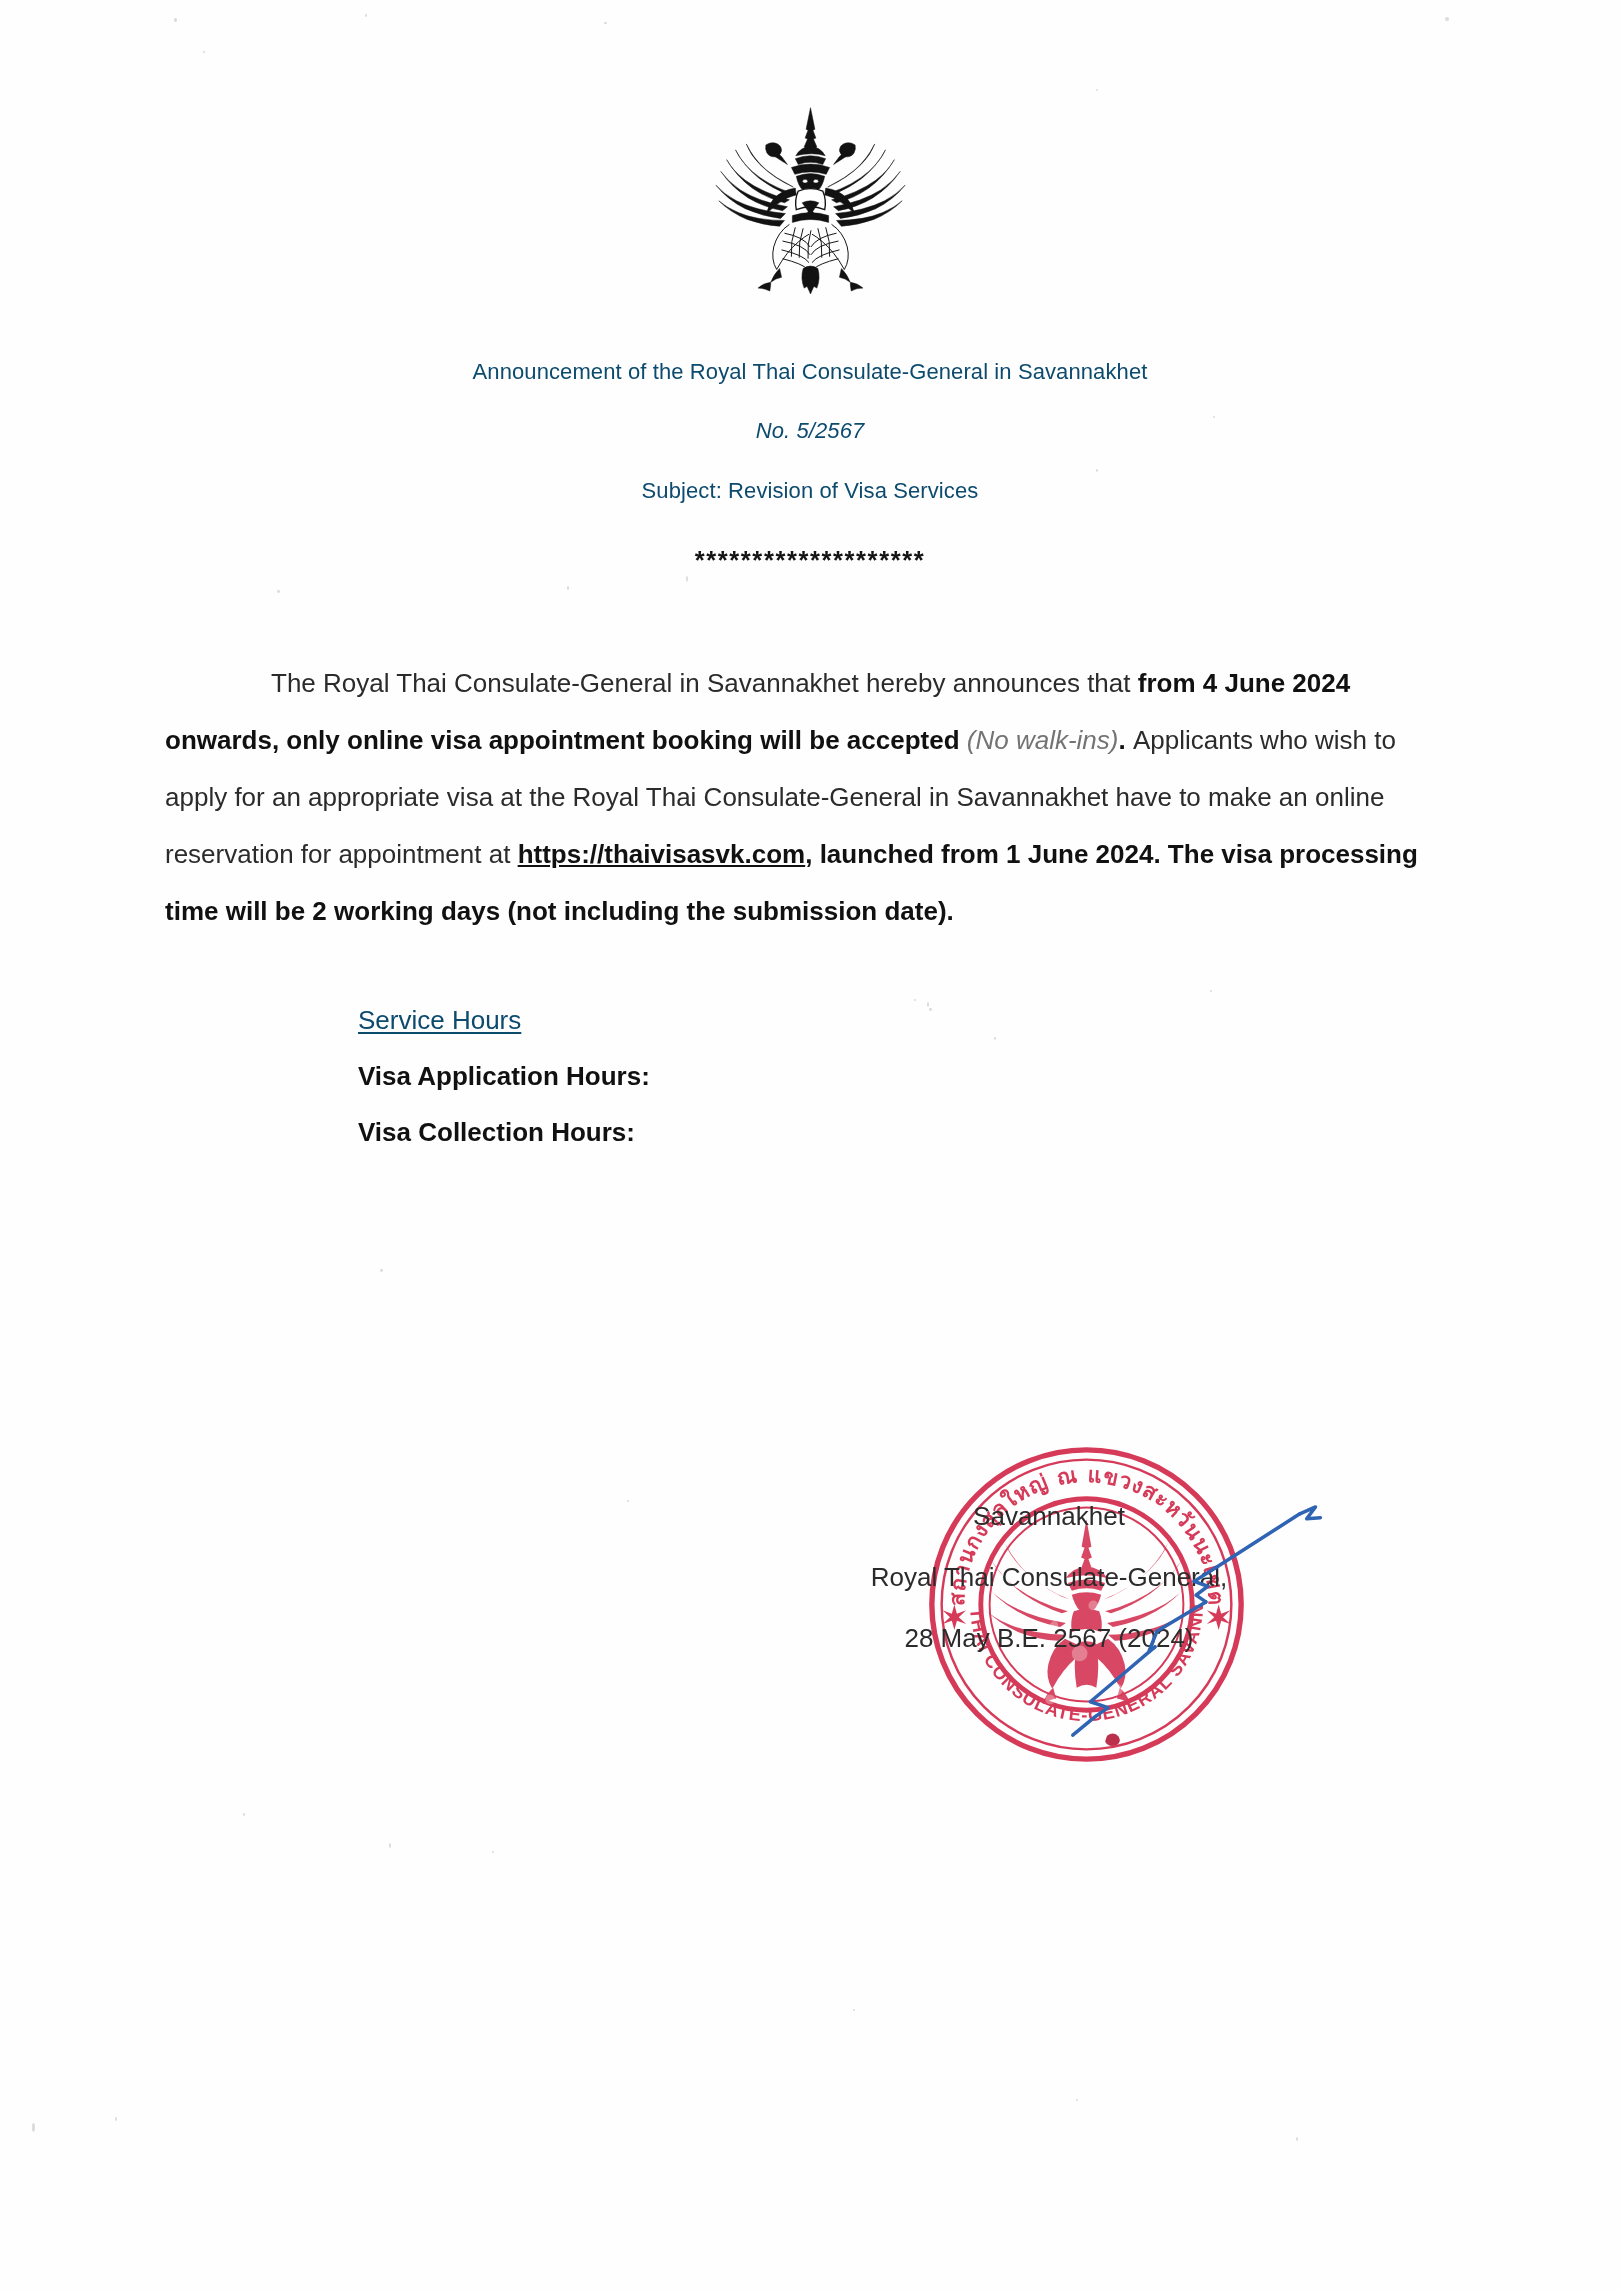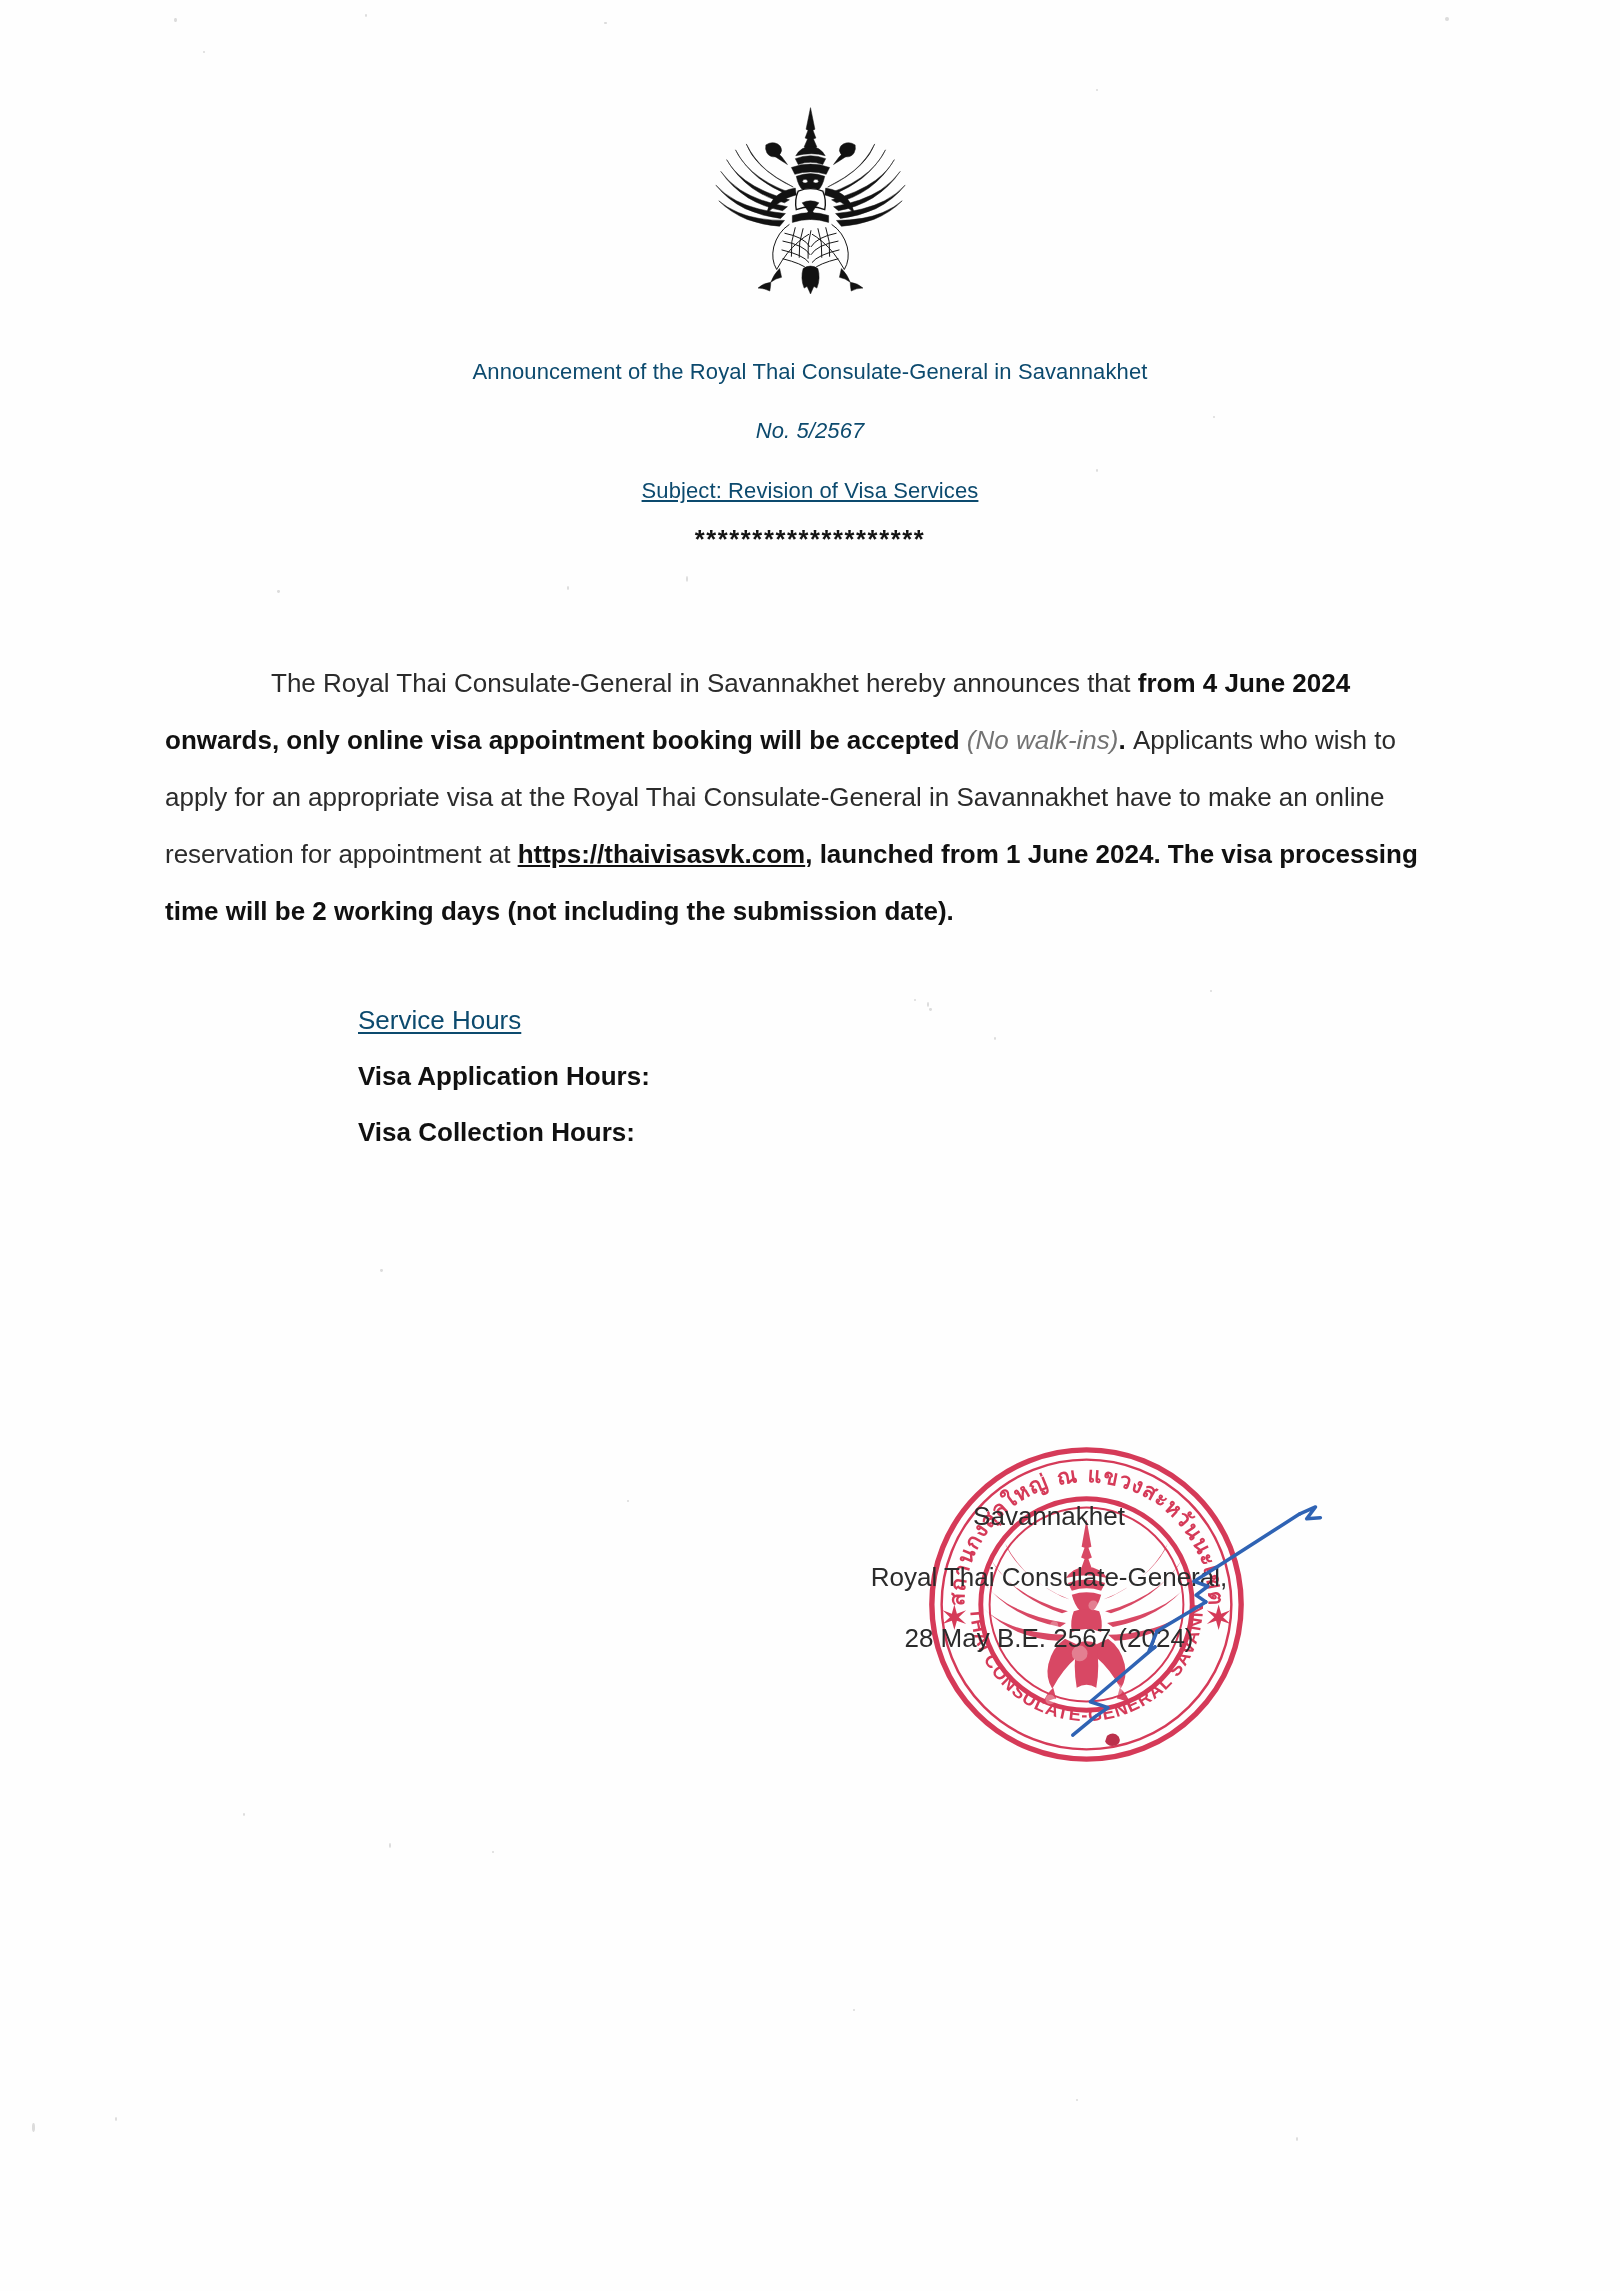--- a/index.html
+++ b/index.html
@@ -53,21 +53,21 @@
     text-align: center;
   }
   .h-line {
     font-size: 22px;
     line-height: 1;
     letter-spacing: 0.1px;
     color: #0c4a6e;
   }
   .h-title      { margin-bottom: 37px; }
   .h-number     { margin-bottom: 38px; font-style: italic; }
-  .h-subject    { margin-bottom: 23px; text-decoration: underline; }
+  .h-subject    { margin-bottom: 44px; }
   .h-stars {
     font-size: 25.5px;
     letter-spacing: 1.6px;
     font-weight: 700;
     color: #141414;
   }
 
   
   .body-block {
     position: absolute;

